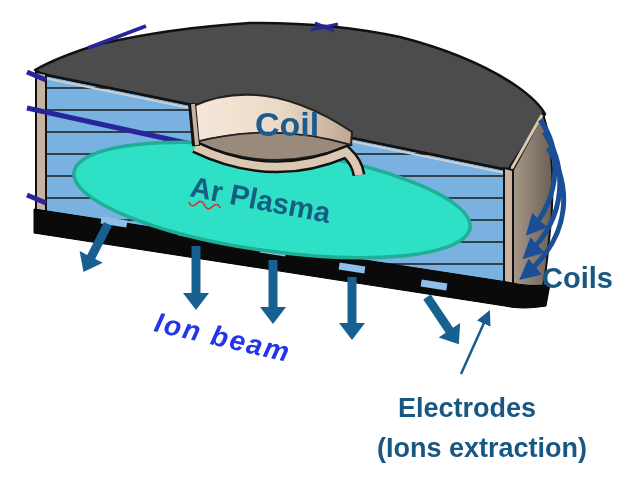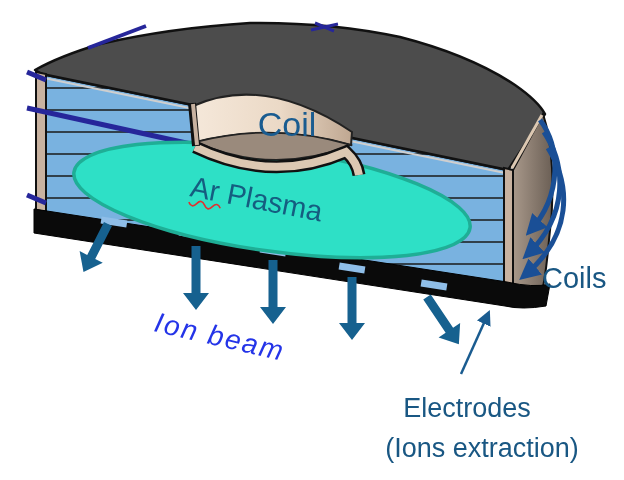--- a/index.html
+++ b/index.html
@@ -3,20 +3,21 @@
 <meta charset="utf-8">
 <style>
   html, body { margin: 0; padding: 0; background: #ffffff; }
   .canvas {
     position: relative;
     width: 617px;
     height: 480px;
     background: #ffffff;
     overflow: hidden;
     font-family: "Liberation Sans", sans-serif;
+    font-weight: bold;
   }
   svg { display: block; }
   text { font-family: "Liberation Sans", sans-serif; }
 </style>
 </head>
 <body>
 
 <div class="canvas">
 <svg width="624" height="480" viewBox="0 0 624 480">
   <defs>

